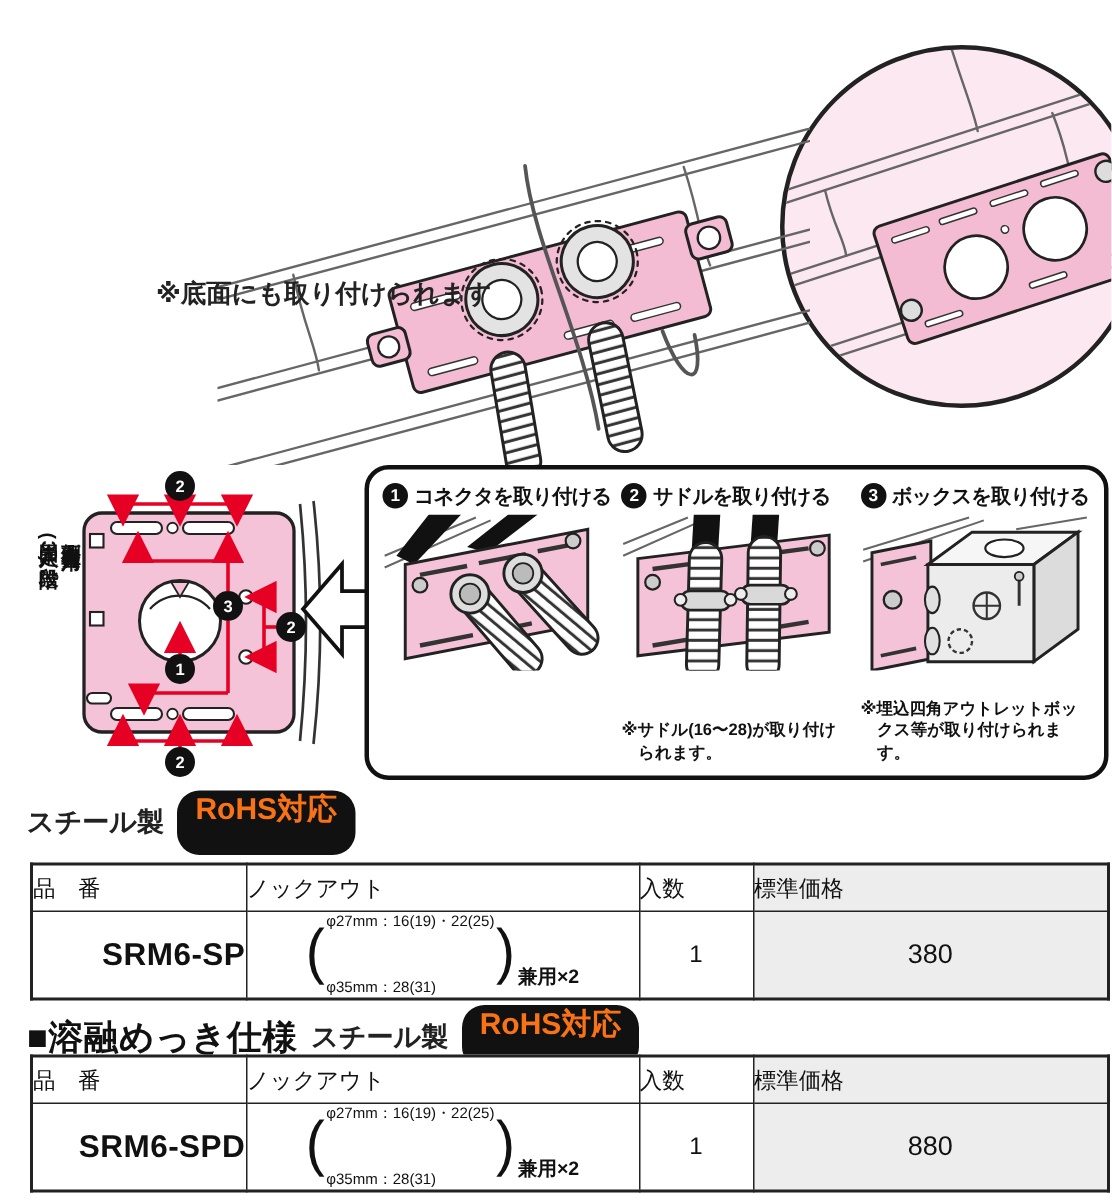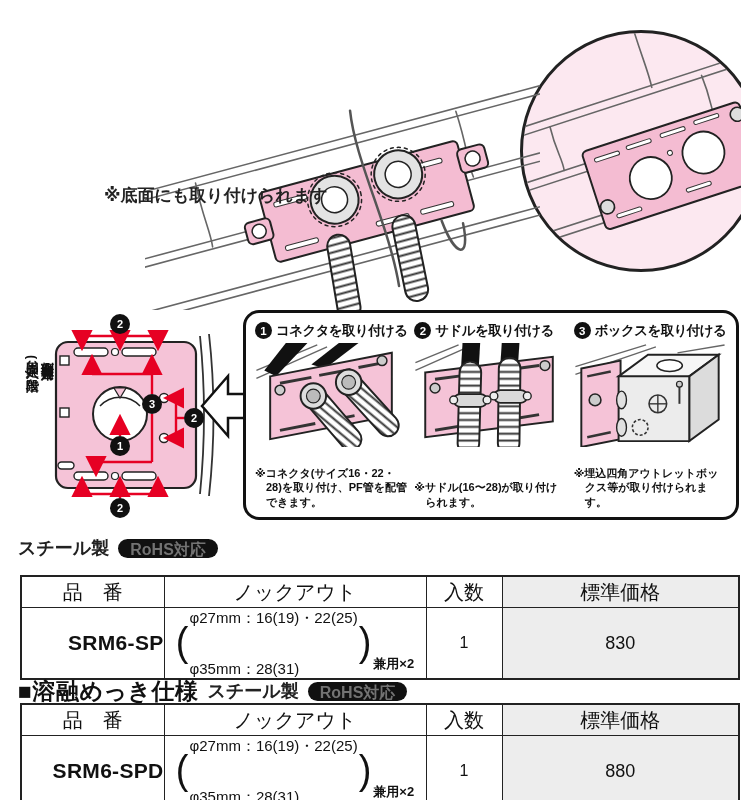--- a/index.html
+++ b/index.html
@@ -29,40 +29,40 @@
   .p-title{font-size:13.5px;font-weight:700;letter-spacing:-0.6px;white-space:nowrap;}
   .p-img{height:104px;}
   .p-img svg{display:block;}
   .p-cap{font-size:11px;line-height:1.3;font-weight:600;color:#111;margin-top:auto;
          padding-left:11px;text-indent:-11px;}
 
   
   .sec-head{position:absolute;left:18px;display:flex;align-items:center;gap:9px;height:32px;}
   .sec-title{font-size:23px;font-weight:800;letter-spacing:0.5px;}
   .sec-mat{font-size:18px;font-weight:700;color:#222;}
-  .badge-dark{background:#111;color:#737373;border-radius:15px;padding:3px 12px 0;
-              font-weight:700;font-size:16px;line-height:1;}
+  .badge-dark{background:#111;color:#f97316;border-radius:15px;padding:3px 12px 20px;
+              font-weight:700;font-size:20px;line-height:1;}
   .badge-pink{background:#f8c6d2;color:#111;border:2.5px solid #47121e;border-radius:15px;
               padding:2px 9px 3px;font-weight:700;font-size:15px;line-height:1;}
   .sec1{top:532px;} .sec2{top:675px;}
 
   
   table.spec{position:absolute;left:20px;width:718px;border-collapse:collapse;table-layout:fixed;
              border:2.5px solid #222;background:#fff;}
   .t1{top:575px;} .t2{top:703px;}
   table.spec th,table.spec td{border:1.5px solid #222;padding:0;}
-  table.spec th{height:30px;font-size:20px;font-weight:400;text-align:center;}
+  table.spec th{height:30px;font-size:15px;font-weight:400;text-align:left;}
   table.spec td{height:44px;}
   .td-model{font-size:21px;font-weight:700;text-align:right;letter-spacing:0.3px;}
   .td-qty{font-size:16px;text-align:center;}
   .shade{background:#ededed;}
   .td-price{font-size:18px;font-weight:500;text-align:center;}
   .knock{display:flex;align-items:center;justify-content:center;gap:1px;}
   .paren{font-size:38px;font-weight:300;line-height:1;transform:scaleY(1.08);margin-top:-3px;}
-  .klines{display:flex;flex-direction:column;font-size:15px;line-height:1.3;font-weight:500;text-align:left;gap:31px;}
+  .klines{display:flex;flex-direction:column;font-size:10px;line-height:1.3;font-weight:500;text-align:left;gap:31px;}
   .ksuffix{font-size:13px;font-weight:700;align-self:flex-end;padding-bottom:5px;margin-left:1px;}
 </style>
 </head>
 <body>
 
 <div class="page">
 
   <div class="inset-circle">
     <svg width="242" height="242" viewBox="0 0 242 242">
       <g transform="rotate(-18 121 121)" stroke-linecap="round">
@@ -250,21 +250,20 @@
           <line x1="60" y1="56" x2="96" y2="98" stroke="#222" stroke-width="24" stroke-linecap="round"></line>
           <line x1="60" y1="56" x2="96" y2="98" stroke="url(#corrB)" stroke-width="20" stroke-linecap="round"></line>
           <line x1="96" y1="42" x2="134" y2="84" stroke="#222" stroke-width="24" stroke-linecap="round"></line>
           <line x1="96" y1="42" x2="134" y2="84" stroke="url(#corrB)" stroke-width="20" stroke-linecap="round"></line>
           <circle cx="58" cy="54" r="13" fill="#ddd" stroke="#222" stroke-width="2"></circle>
           <circle cx="58" cy="54" r="7" fill="#bbb" stroke="#222" stroke-width="1.2"></circle>
           <circle cx="94" cy="40" r="13" fill="#ddd" stroke="#222" stroke-width="2"></circle>
           <circle cx="94" cy="40" r="7" fill="#bbb" stroke="#222" stroke-width="1.2"></circle>
         </svg>
       </div>
-      <div class="p-cap">※コネクタ(サイズ16・22・28)を取り付け、PF管を配管できます。</div>
     </div>
 
     <div class="panel">
       <div class="p-head">
         <span class="p-num">2</span>
         <span class="p-title">サドルを取り付ける</span>
       </div>
       <div class="p-img">
         <svg width="152" height="104" viewBox="0 0 152 106">
           <defs>
@@ -367,21 +366,21 @@
           <span class="paren">(</span>
           <span class="klines">
             <span>φ27mm：16(19)・22(25)</span>
             <span>φ35mm：28(31)</span>
           </span>
           <span class="paren">)</span>
           <span class="ksuffix">兼用×2</span>
         </div>
       </td>
       <td class="td-qty">1</td>
-      <td class="td-price shade">830</td>
+      <td class="td-price shade">380</td>
     </tr>
   </tbody>
     </table>
 
   <div class="sec-head sec2">
     <span class="sec-title">■溶融めっき仕様</span>
     <span class="sec-mat">スチール製</span>
     <span class="badge-dark">RoHS対応</span>
   </div>
 

